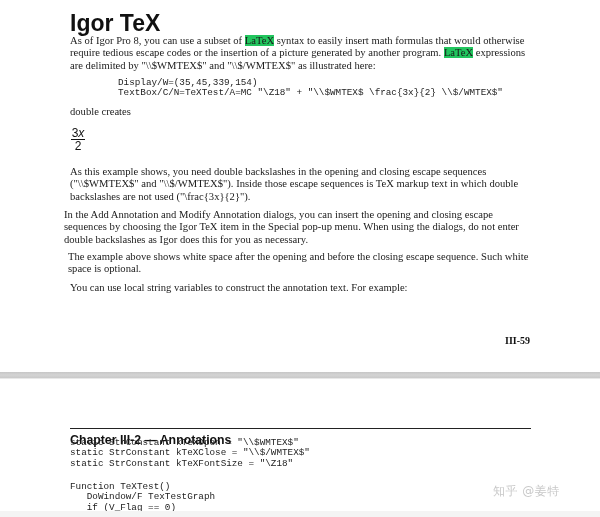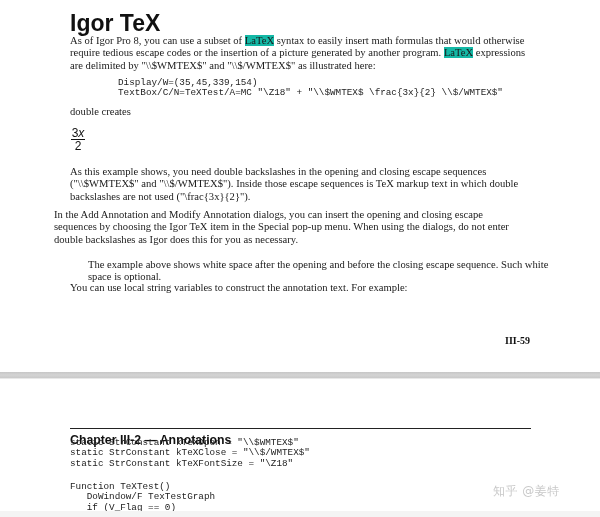--- a/index.html
+++ b/index.html
@@ -12,38 +12,38 @@
     .page2 { top: 378px; height: 139px; overflow: hidden; }
     .title {
       position: absolute; left: 70px; top: 10px; margin: 0;
       font-family: "Liberation Sans", sans-serif; font-weight: bold;
       font-size: 23px; color: #111;
     }
     .para {
       font-family: "Liberation Serif", serif; font-size: 10.6px; line-height: 12.4px;
       margin: 0; color: #1a1a1a;
     }
-    .hl { background: #14b8a6; }
+    .hl { background: #22c55e; }
     .p1 { position: absolute; left: 70px; top: 35px; width: 462px; }
     .code {
       font-family: "Liberation Mono", monospace; font-size: 9.3px; line-height: 10.3px;
       white-space: pre; margin: 0; color: #222;
     }
     .code1 { position: absolute; left: 70px; top: 78px; margin-left: 48px; }
     .which { position: absolute; left: 70px; top: 106px; }
     .frac {
       position: absolute; left: 71px; top: 127px; width: 14px;
       font-family: "Liberation Sans", sans-serif; font-size: 12px; text-align: center; color: #111;
     }
     .frac .num { display: block; line-height: 12px; border-bottom: 1.2px solid #111; }
     .frac .num i { font-style: italic; }
     .frac .den { display: block; line-height: 12px; }
     .p2 { position: absolute; left: 70px; top: 166px; width: 462px; }
-    .p3 { position: absolute; left: 54px; top: 209px; width: 462px; }
-    .p4 { position: absolute; left: 88px; top: 251px; width: 462px; margin-top: 8px; }
+    .p3 { position: absolute; left: 64px; top: 209px; width: 462px; }
+    .p4 { position: absolute; left: 68px; top: 251px; width: 462px; }
     .p5 { position: absolute; left: 70px; top: 282px; width: 462px; }
     .pagenum {
       position: absolute; left: 490px; top: 335px; width: 40px; text-align: right;
       font-family: "Liberation Serif", serif; font-weight: bold; font-size: 10px; color: #111;
     }
     .separator {
       position: absolute; left: 0; top: 372px; width: 600px; height: 6px;
       background: linear-gradient(#c6c6c6, #d4d4d4 50%, #c9c9c9);
       border-bottom: 1px solid #e8e8e8;
     }

